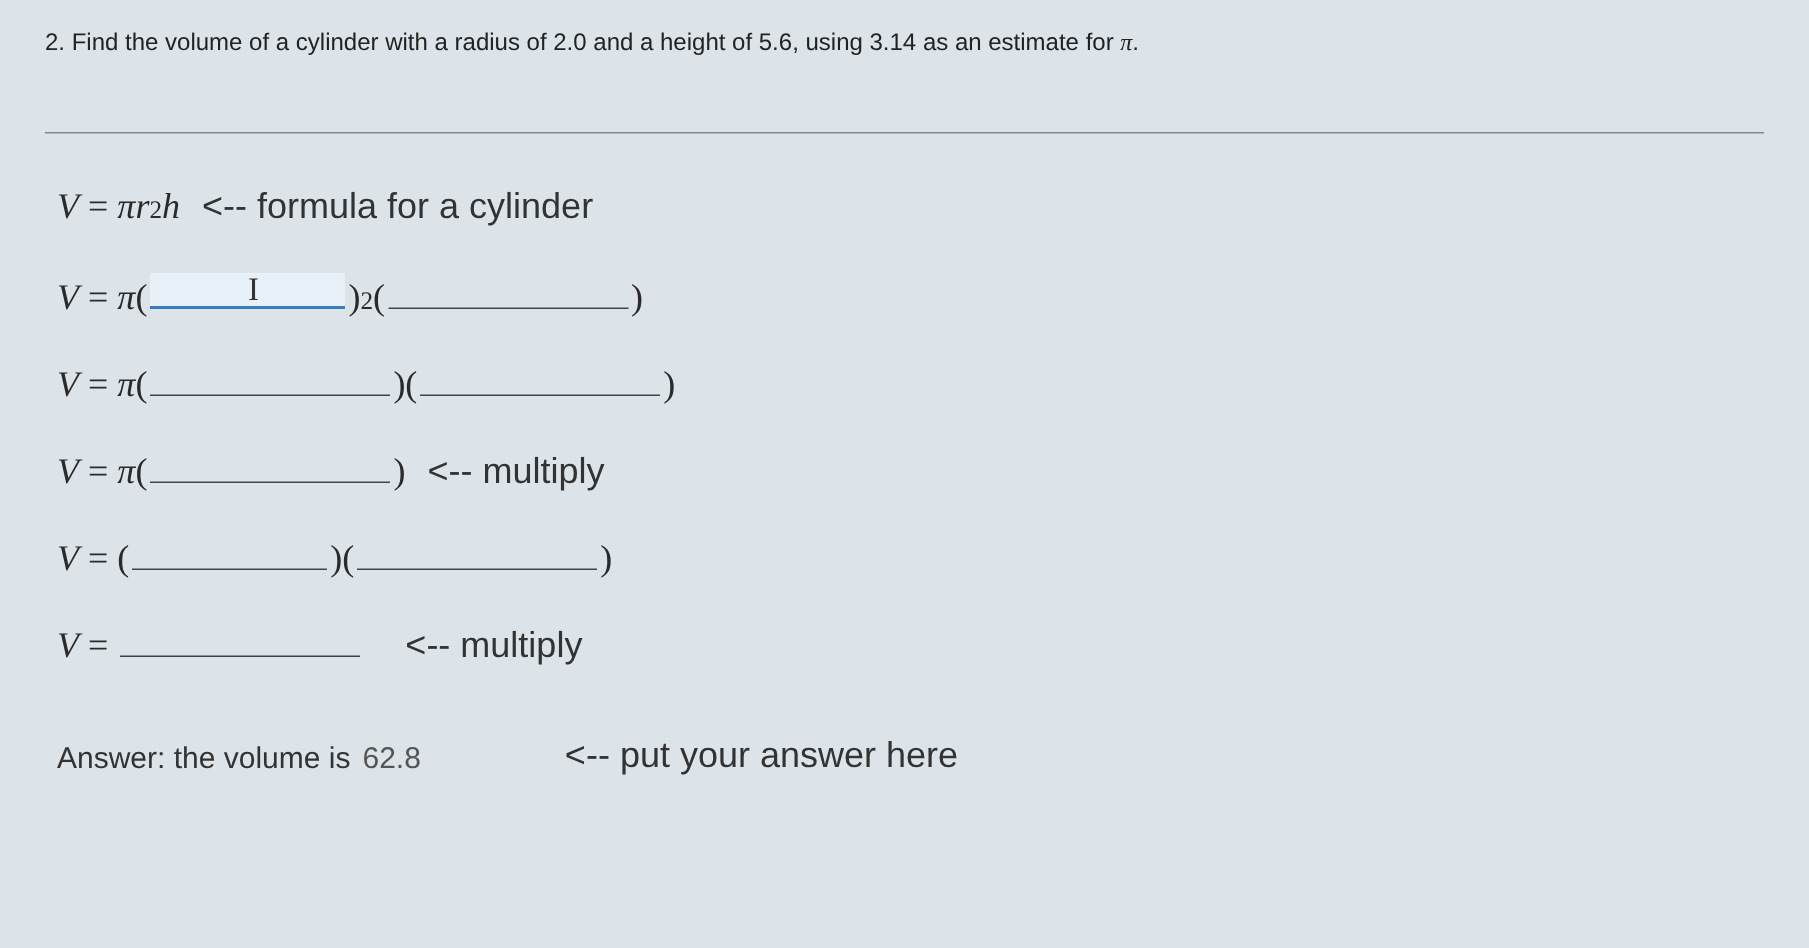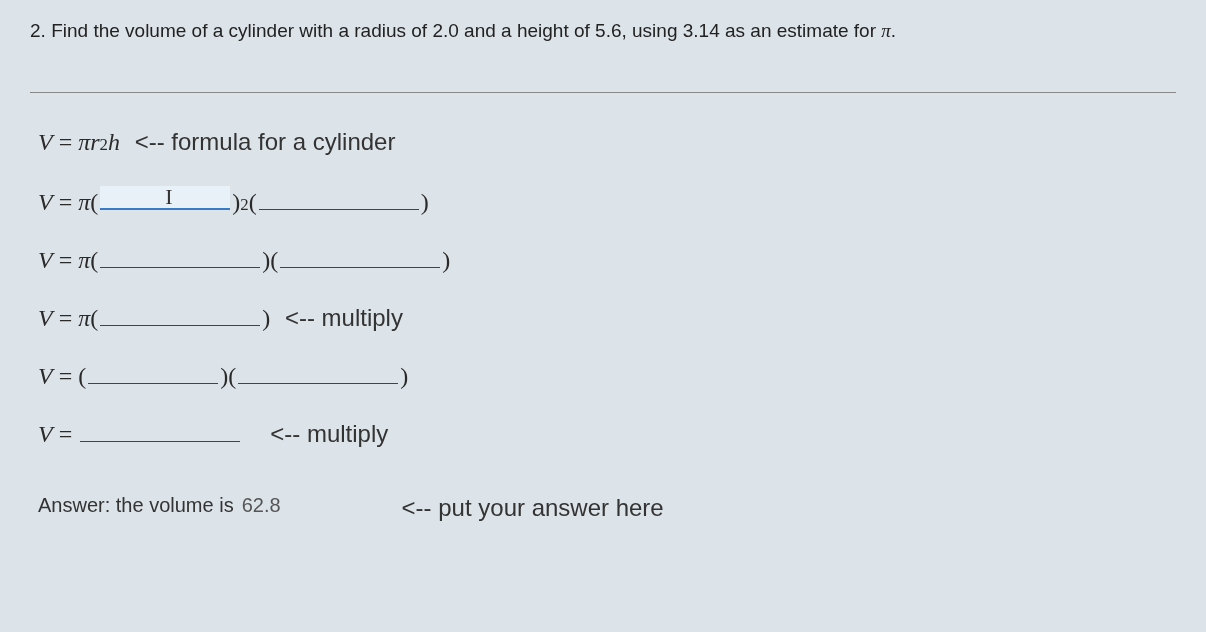--- a/index.html
+++ b/index.html
@@ -6,21 +6,21 @@
     body {
       font-family: Arial, Helvetica, sans-serif;
       background: #dde4e9;
       width: 1206px;
       height: 632px;
       padding: 20px 30px;
       color: #2a2a2a;
       font-size: 20px;
     }
     .question {
-      font-size: 19px;
+      font-size: 16px;
       margin-bottom: 50px;
       color: #222;
     }
     .pi { font-style: italic; font-family: 'Times New Roman', serif; }
     .hr {
       border: none;
       border-top: 1px solid #888;
       margin-bottom: 35px;
     }
     .work-area {
@@ -69,28 +69,28 @@
     .annotation {
       font-family: Arial, Helvetica, sans-serif;
       font-size: 24px;
       font-style: normal;
       color: #333;
       margin-left: 8px;
     }
     .answer-line {
       margin-top: 40px;
       display: flex;
-      align-items: flex-start;
+      align-items: flex-end;
       font-size: 20px;
     }
     .answer-label { color: #333; }
     .answer-value {
       color: #555;
       margin-left: 8px;
-      margin-right: 113px;
+      margin-right: 88px;
     }
     .paren { font-style: normal; font-family: 'Times New Roman', serif; }
   </style>
 </head>
 <body>
 
 <div class="question">
   <span>2.</span>
   <span>Find the volume of a cylinder with a radius of 2.0 and a height of 5.6, using 3.14 as an estimate for </span><span class="pi">π</span><span>.</span>
 </div>

